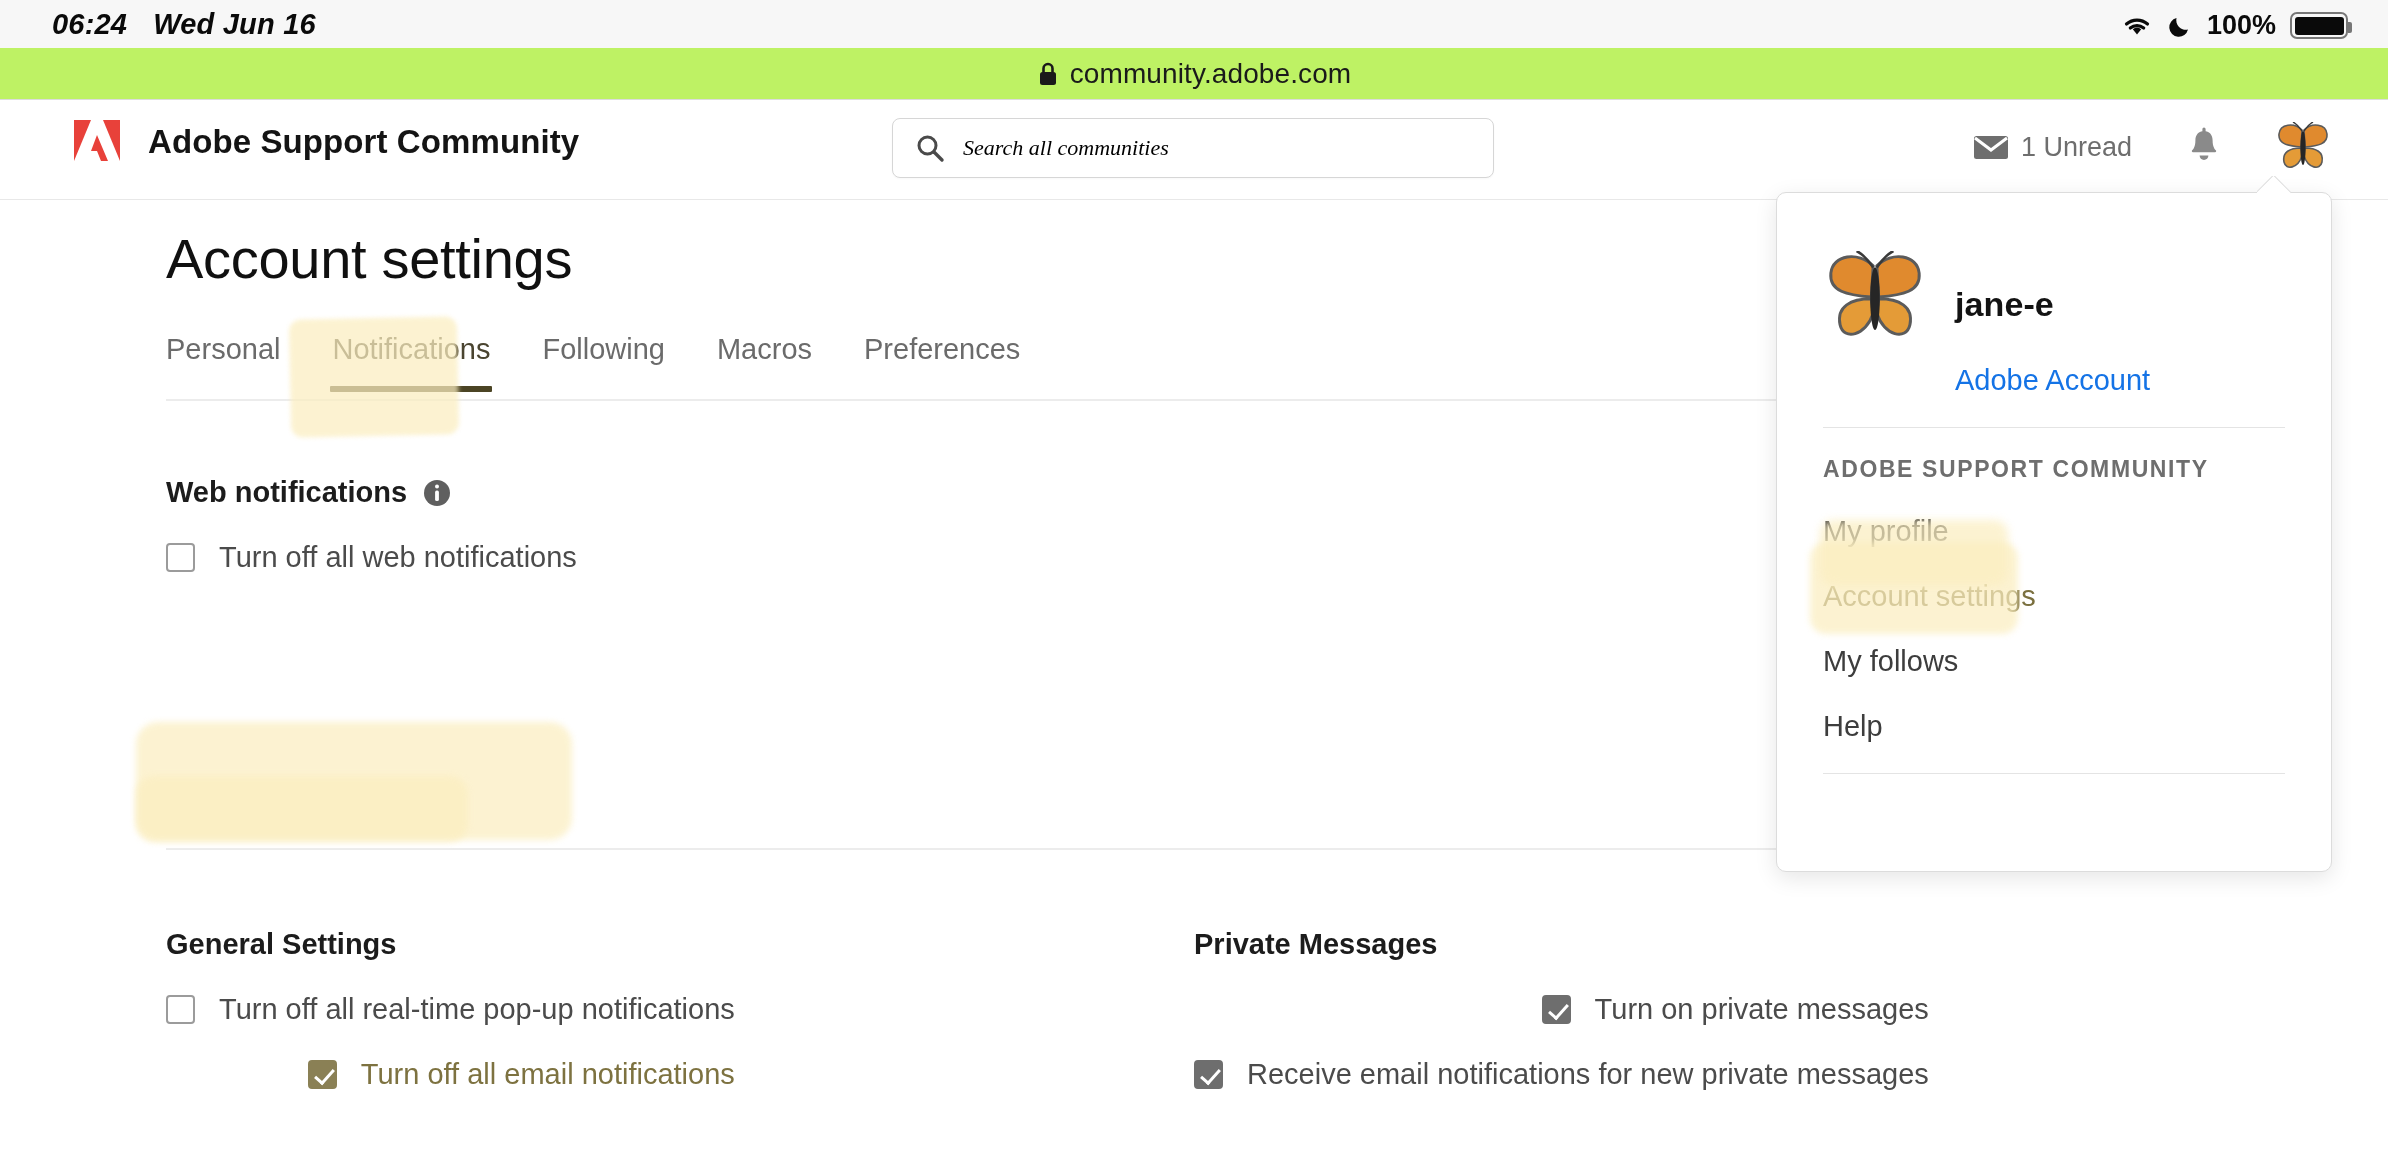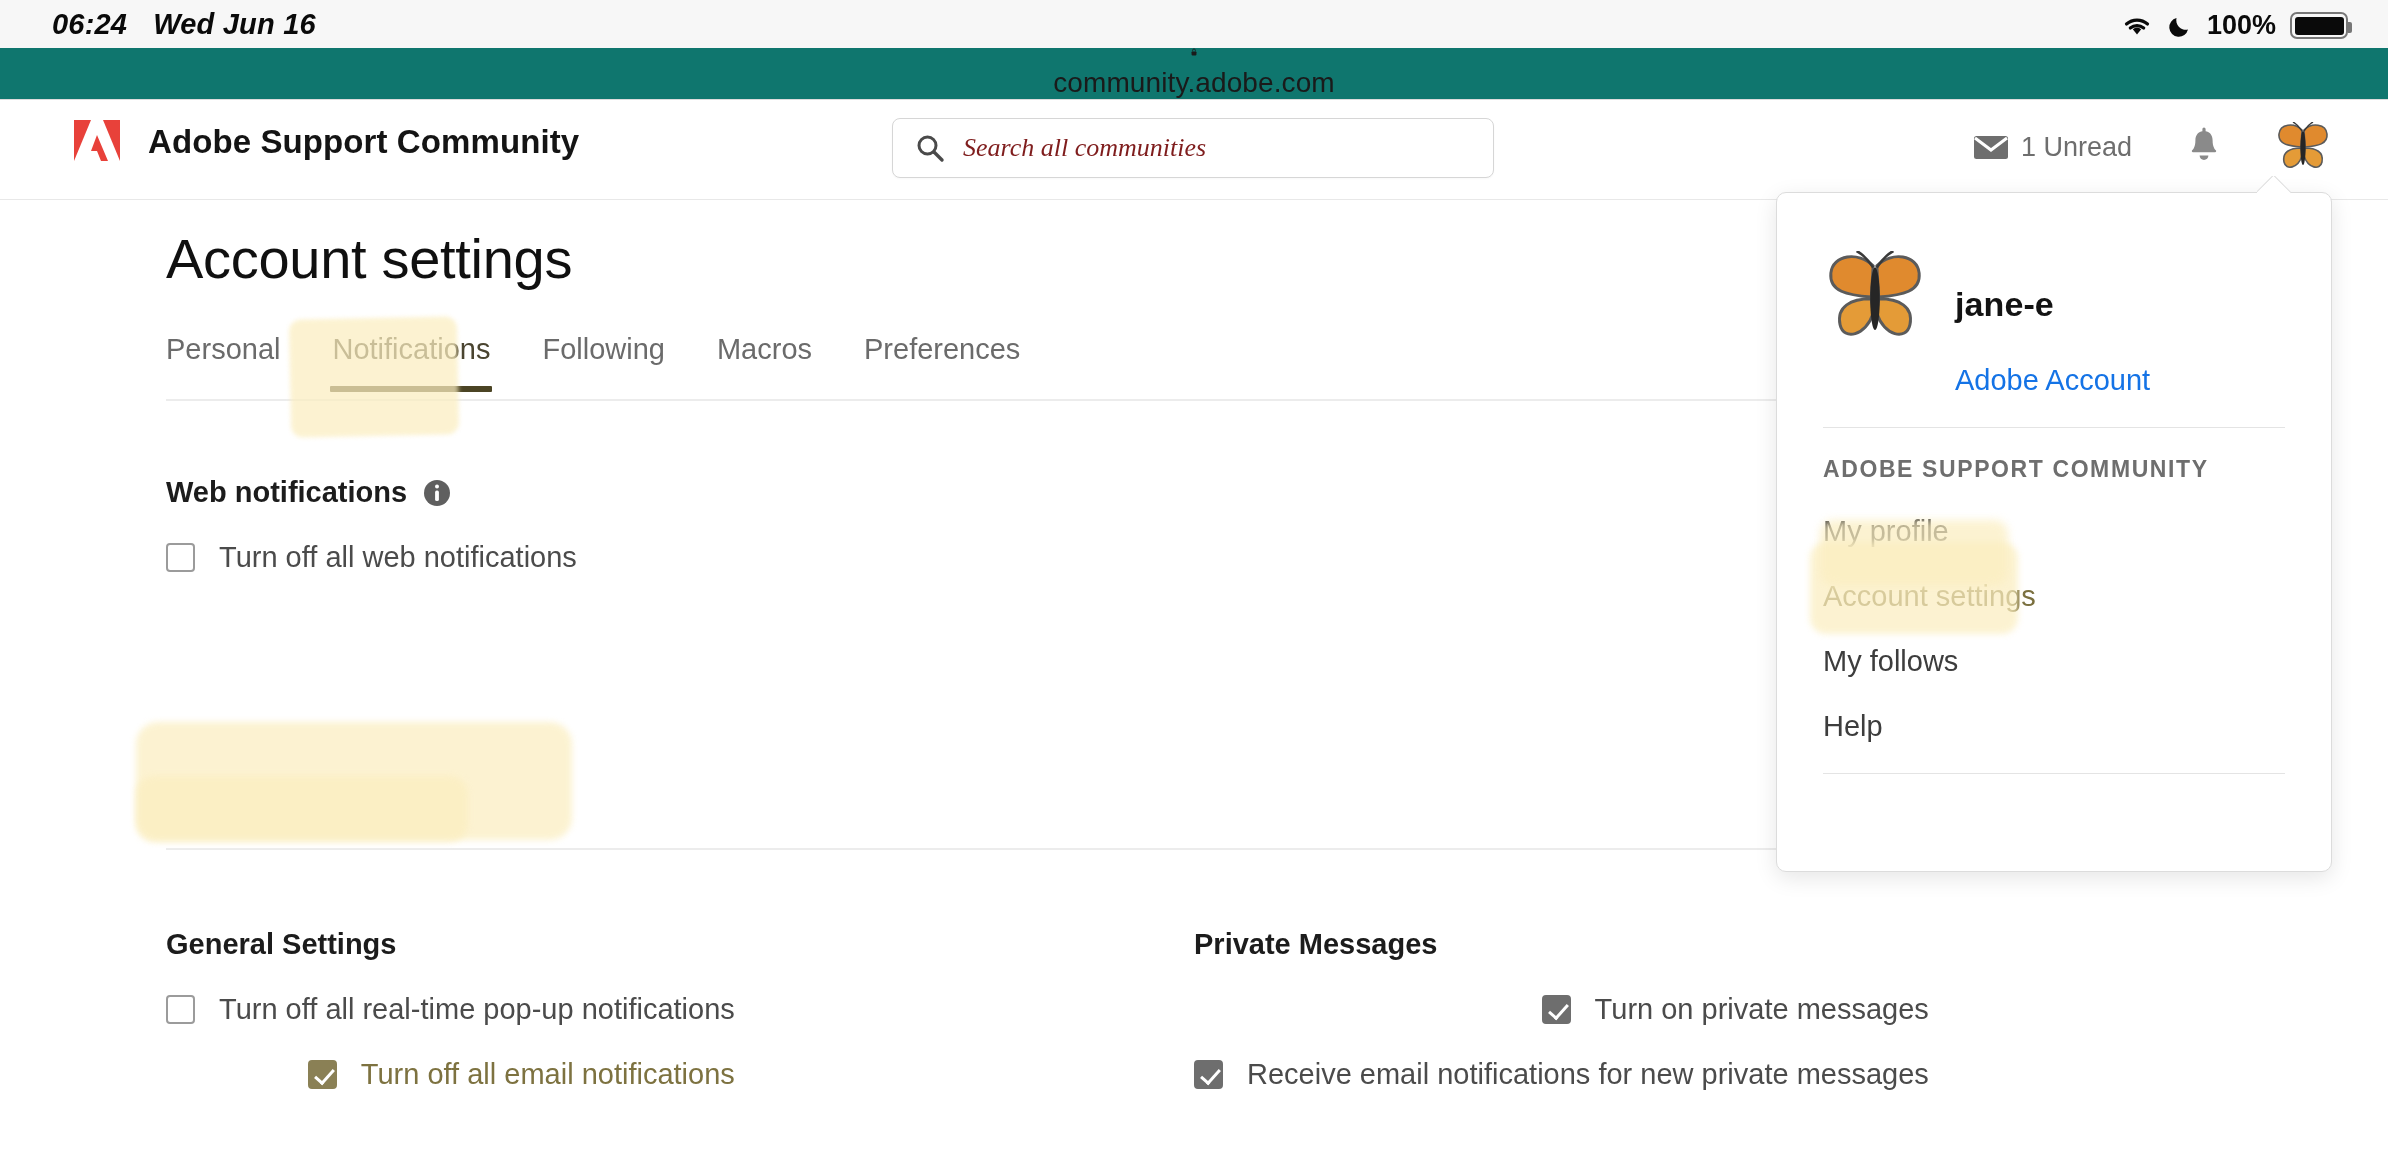--- a/index.html
+++ b/index.html
@@ -39,25 +39,24 @@
   .battery::after {
     content:""; position:absolute; right:-6px; top:8px;
     width:4px; height:11px; background:#777; border-radius:0 2px 2px 0;
   }
   .battery > i { display:block; width:100%; height:100%; background:#0a0a0a; border-radius:3px; }
 
   
   .urlbar {
     position: absolute; top: 48px; left: 0;
     width: 2388px; height: 52px;
-    background: #0f766e;
+    background: #bef264;
     display: flex; align-items: center; justify-content: center;
     gap: 11px;
     border-bottom: 1px solid #dcdcdc;
-    flex-direction: column;
   }
   .urlbar .url-text { font-size: 28px; color: #1a1a1a; letter-spacing: .1px; }
 
   
   .siteheader {
     position: absolute; top: 100px; left: 0;
     width: 2388px; height: 100px;
     background: #ffffff;
     border-bottom: 1px solid #e8e8e8;
   }
@@ -70,21 +69,21 @@
   .searchbox {
     position: absolute; left: 892px; top: 118px;
     width: 602px; height: 60px;
     border: 1px solid #d6d6d6; border-radius: 8px;
     background: #fff;
     display: flex; align-items: center; gap: 18px;
     padding: 0 22px;
     box-shadow: 0 1px 2px rgba(0,0,0,.03);
   }
   .search-placeholder {
-    font-size: 26px; color: #7f1d1d; font-style: italic;
+    font-size: 22px; color: #000000; font-style: italic;
     font-family: "Liberation Serif", serif;
   }
 
   .header-right {
     position: absolute; right: 58px; top: 122px;
     display: flex; align-items: center; gap: 54px;
   }
   .unread { display:flex; align-items:center; gap:12px; font-size:27px; color:#6e6e6e; }
   .avatar-btn { width: 54px; height: 50px; display:block; }
 

